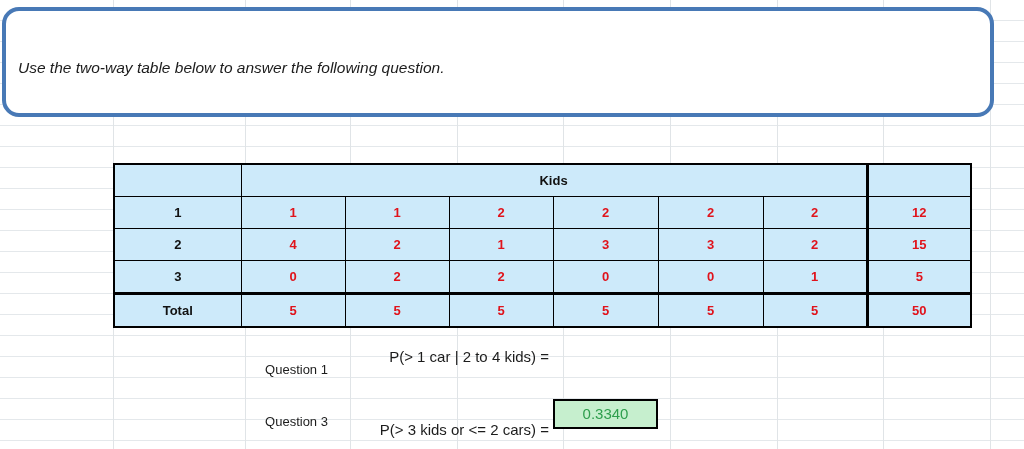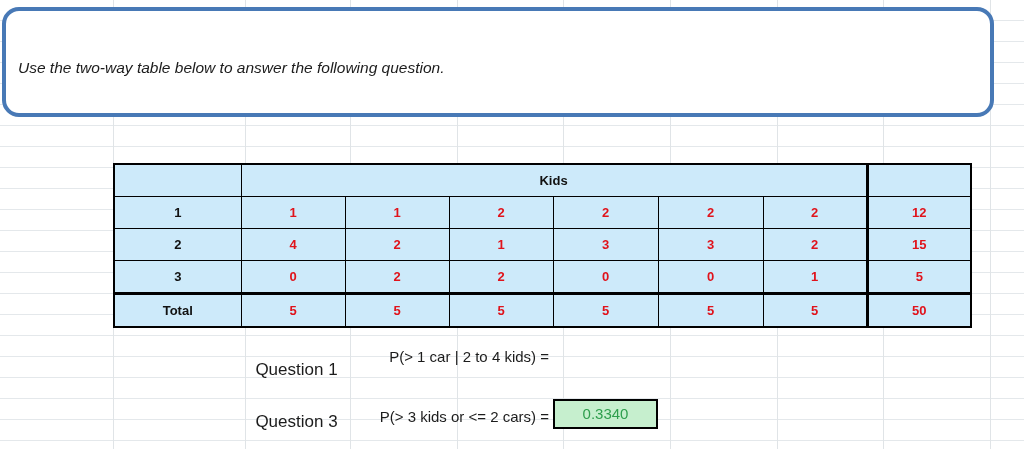--- a/index.html
+++ b/index.html
@@ -45,30 +45,30 @@
     border:1px solid #000; background:#CDEAFA;
     height:23px; padding:8px; vertical-align:middle; color:#111;
   }
   table.twoway td.sep-l { border-left:3px solid #000; }
   table.twoway tr.totals-row td { border-top:3px solid #000; }
   table.twoway td.val { color:#E0131B; }
 
   
   .q-label {
     position:absolute; left:245px; width:103px;
-    font-size:17px; text-align:center; color:#1c1c1c;
+    font-size:13px; text-align:center; color:#1c1c1c;
   }
   .q-prompt {
     position:absolute; left:348px; width:201px;
     font-size:15px; text-align:right; color:#1c1c1c; white-space:nowrap;
   }
   .q1-label  { top:354px; height:31px; line-height:31px; }
   .q1-prompt { top:341px; height:31px; line-height:31px; }
   .q2-label  { top:407px; height:30px; line-height:30px; }
-  .q2-prompt { top:402px; height:30px; line-height:30px; }
+  .q2-prompt { top:415px; height:30px; line-height:30px; }
   .answer-box {
     position:absolute; left:553px; width:105px;
     background:#C6EFCE; border:2px solid #000;
     font-size:15px; color:#2E9E4D; text-align:center;margin-top:44px;
   }
   .a1 { top:355px; height:30px; line-height:26px; }
   .a2 { top:407px; height:29px; line-height:25px; }
 </style>
 </head>
 <body>

